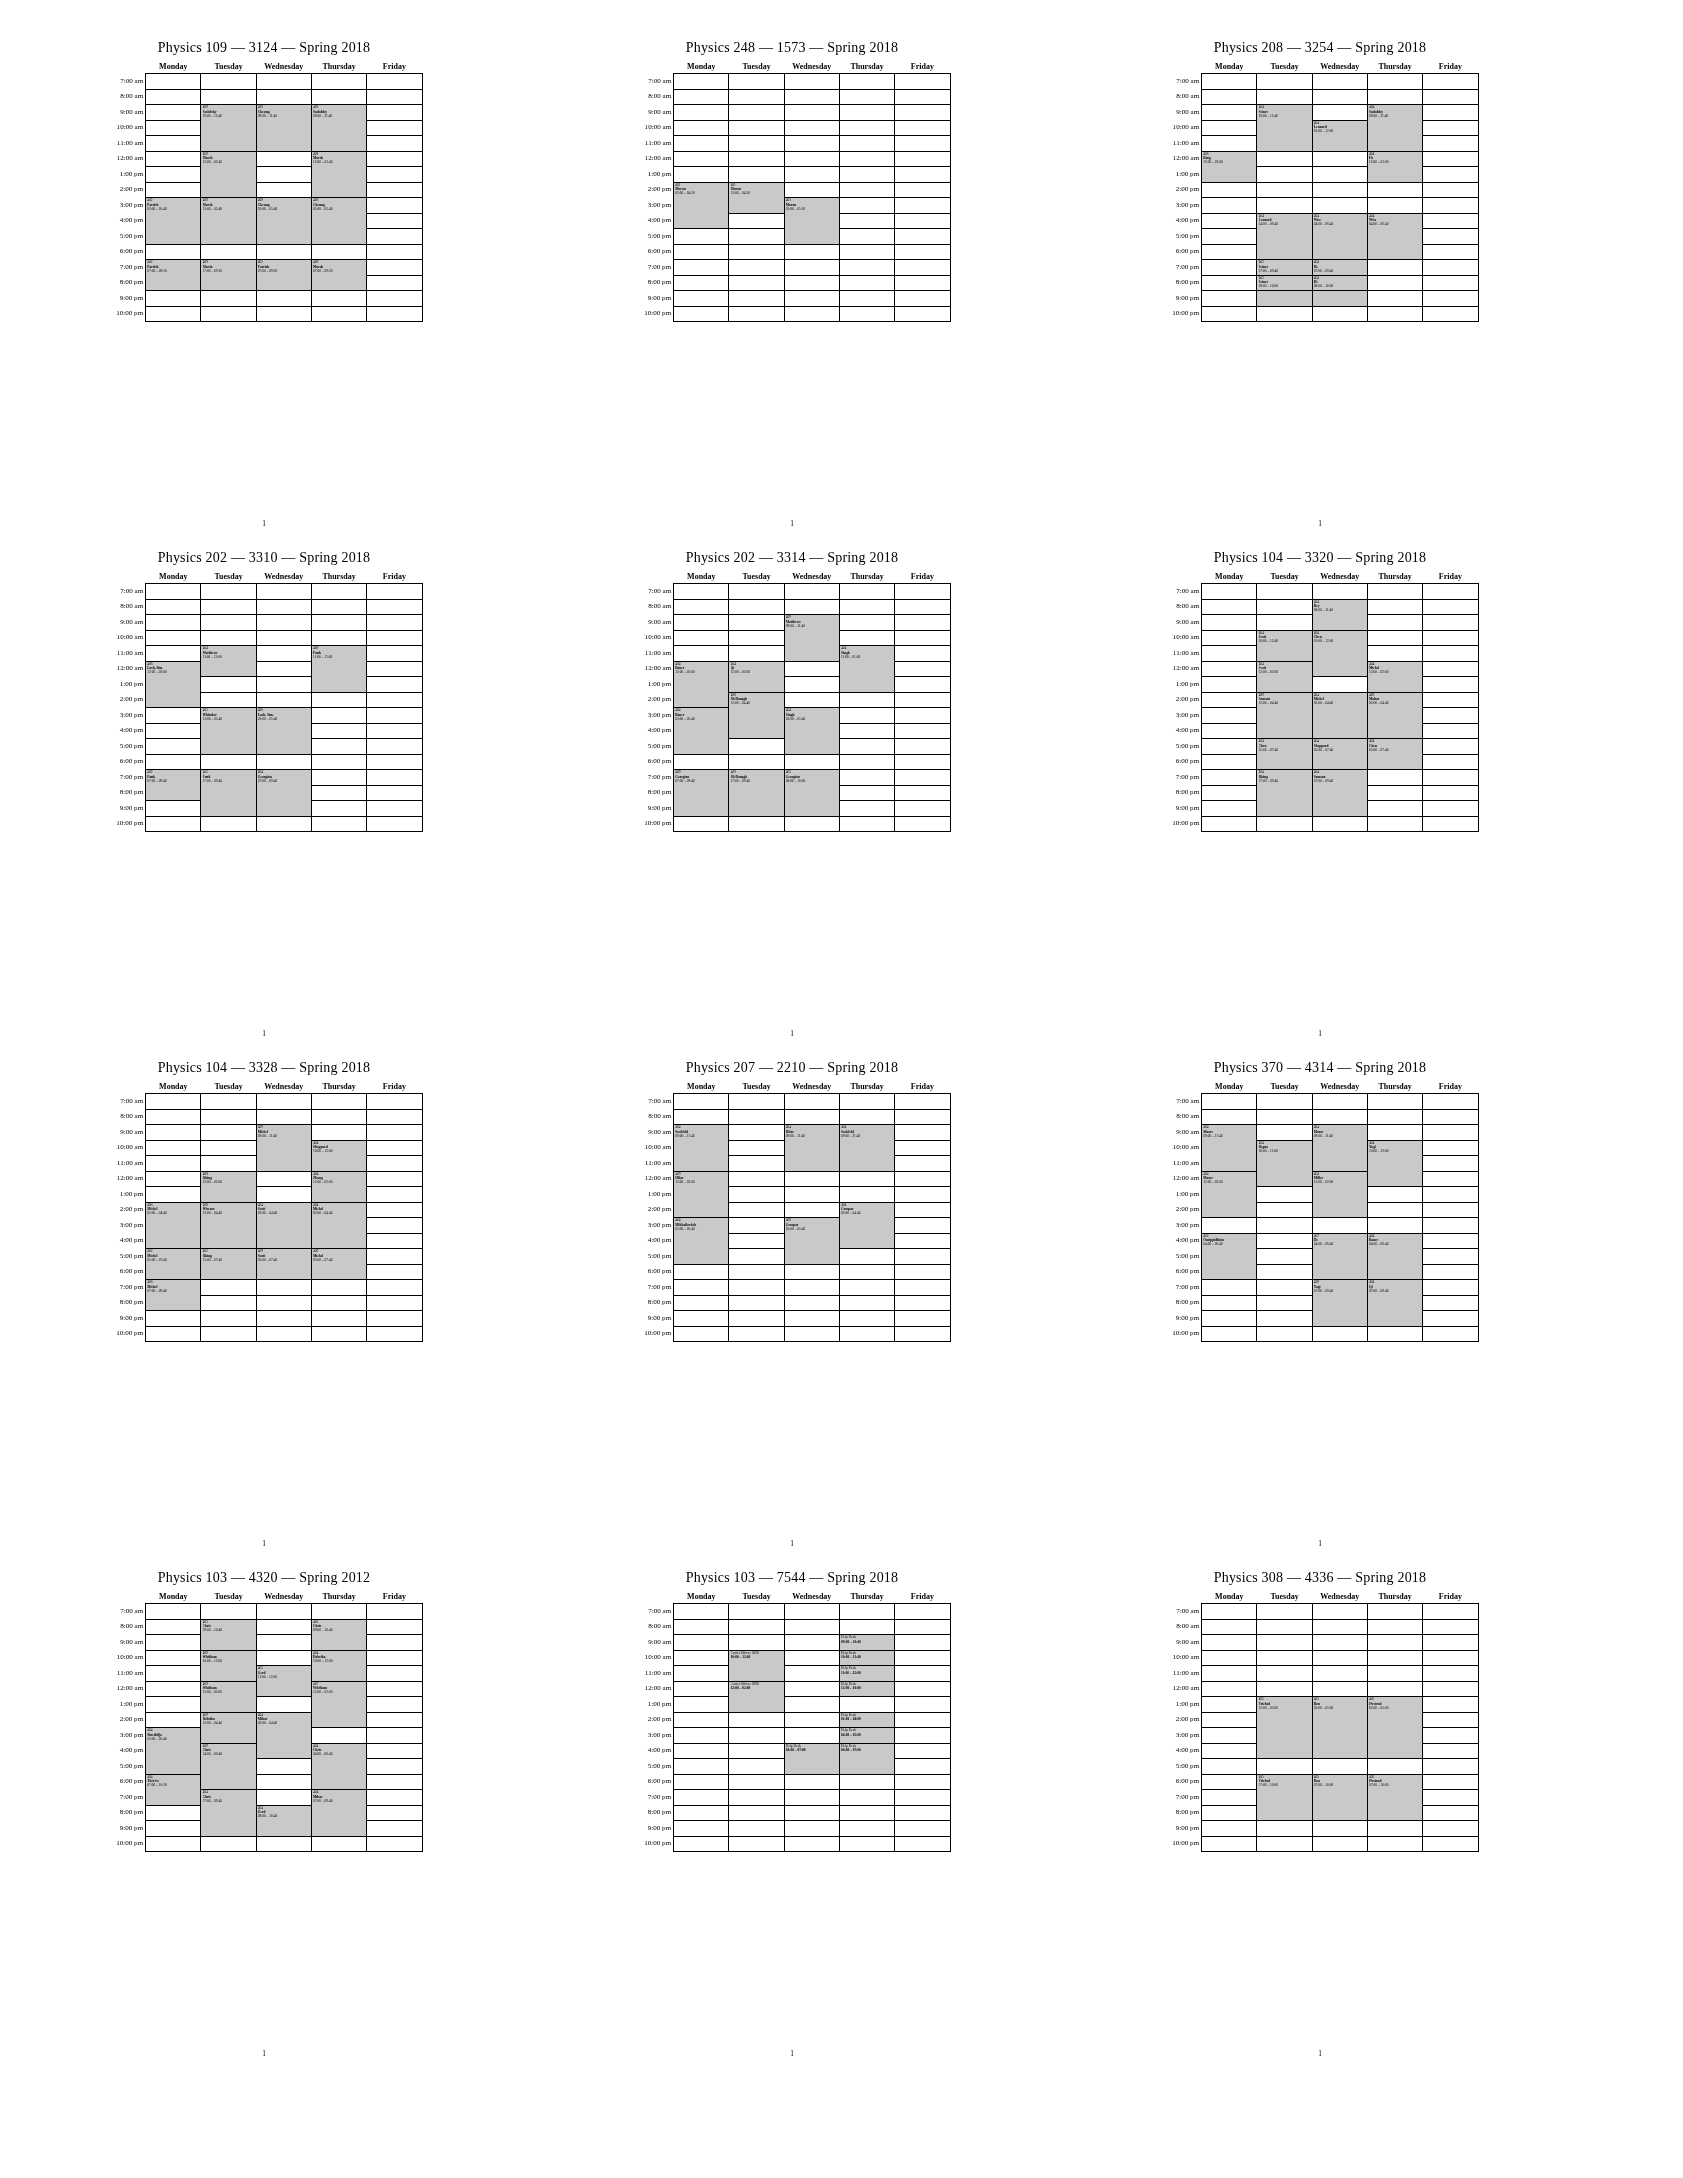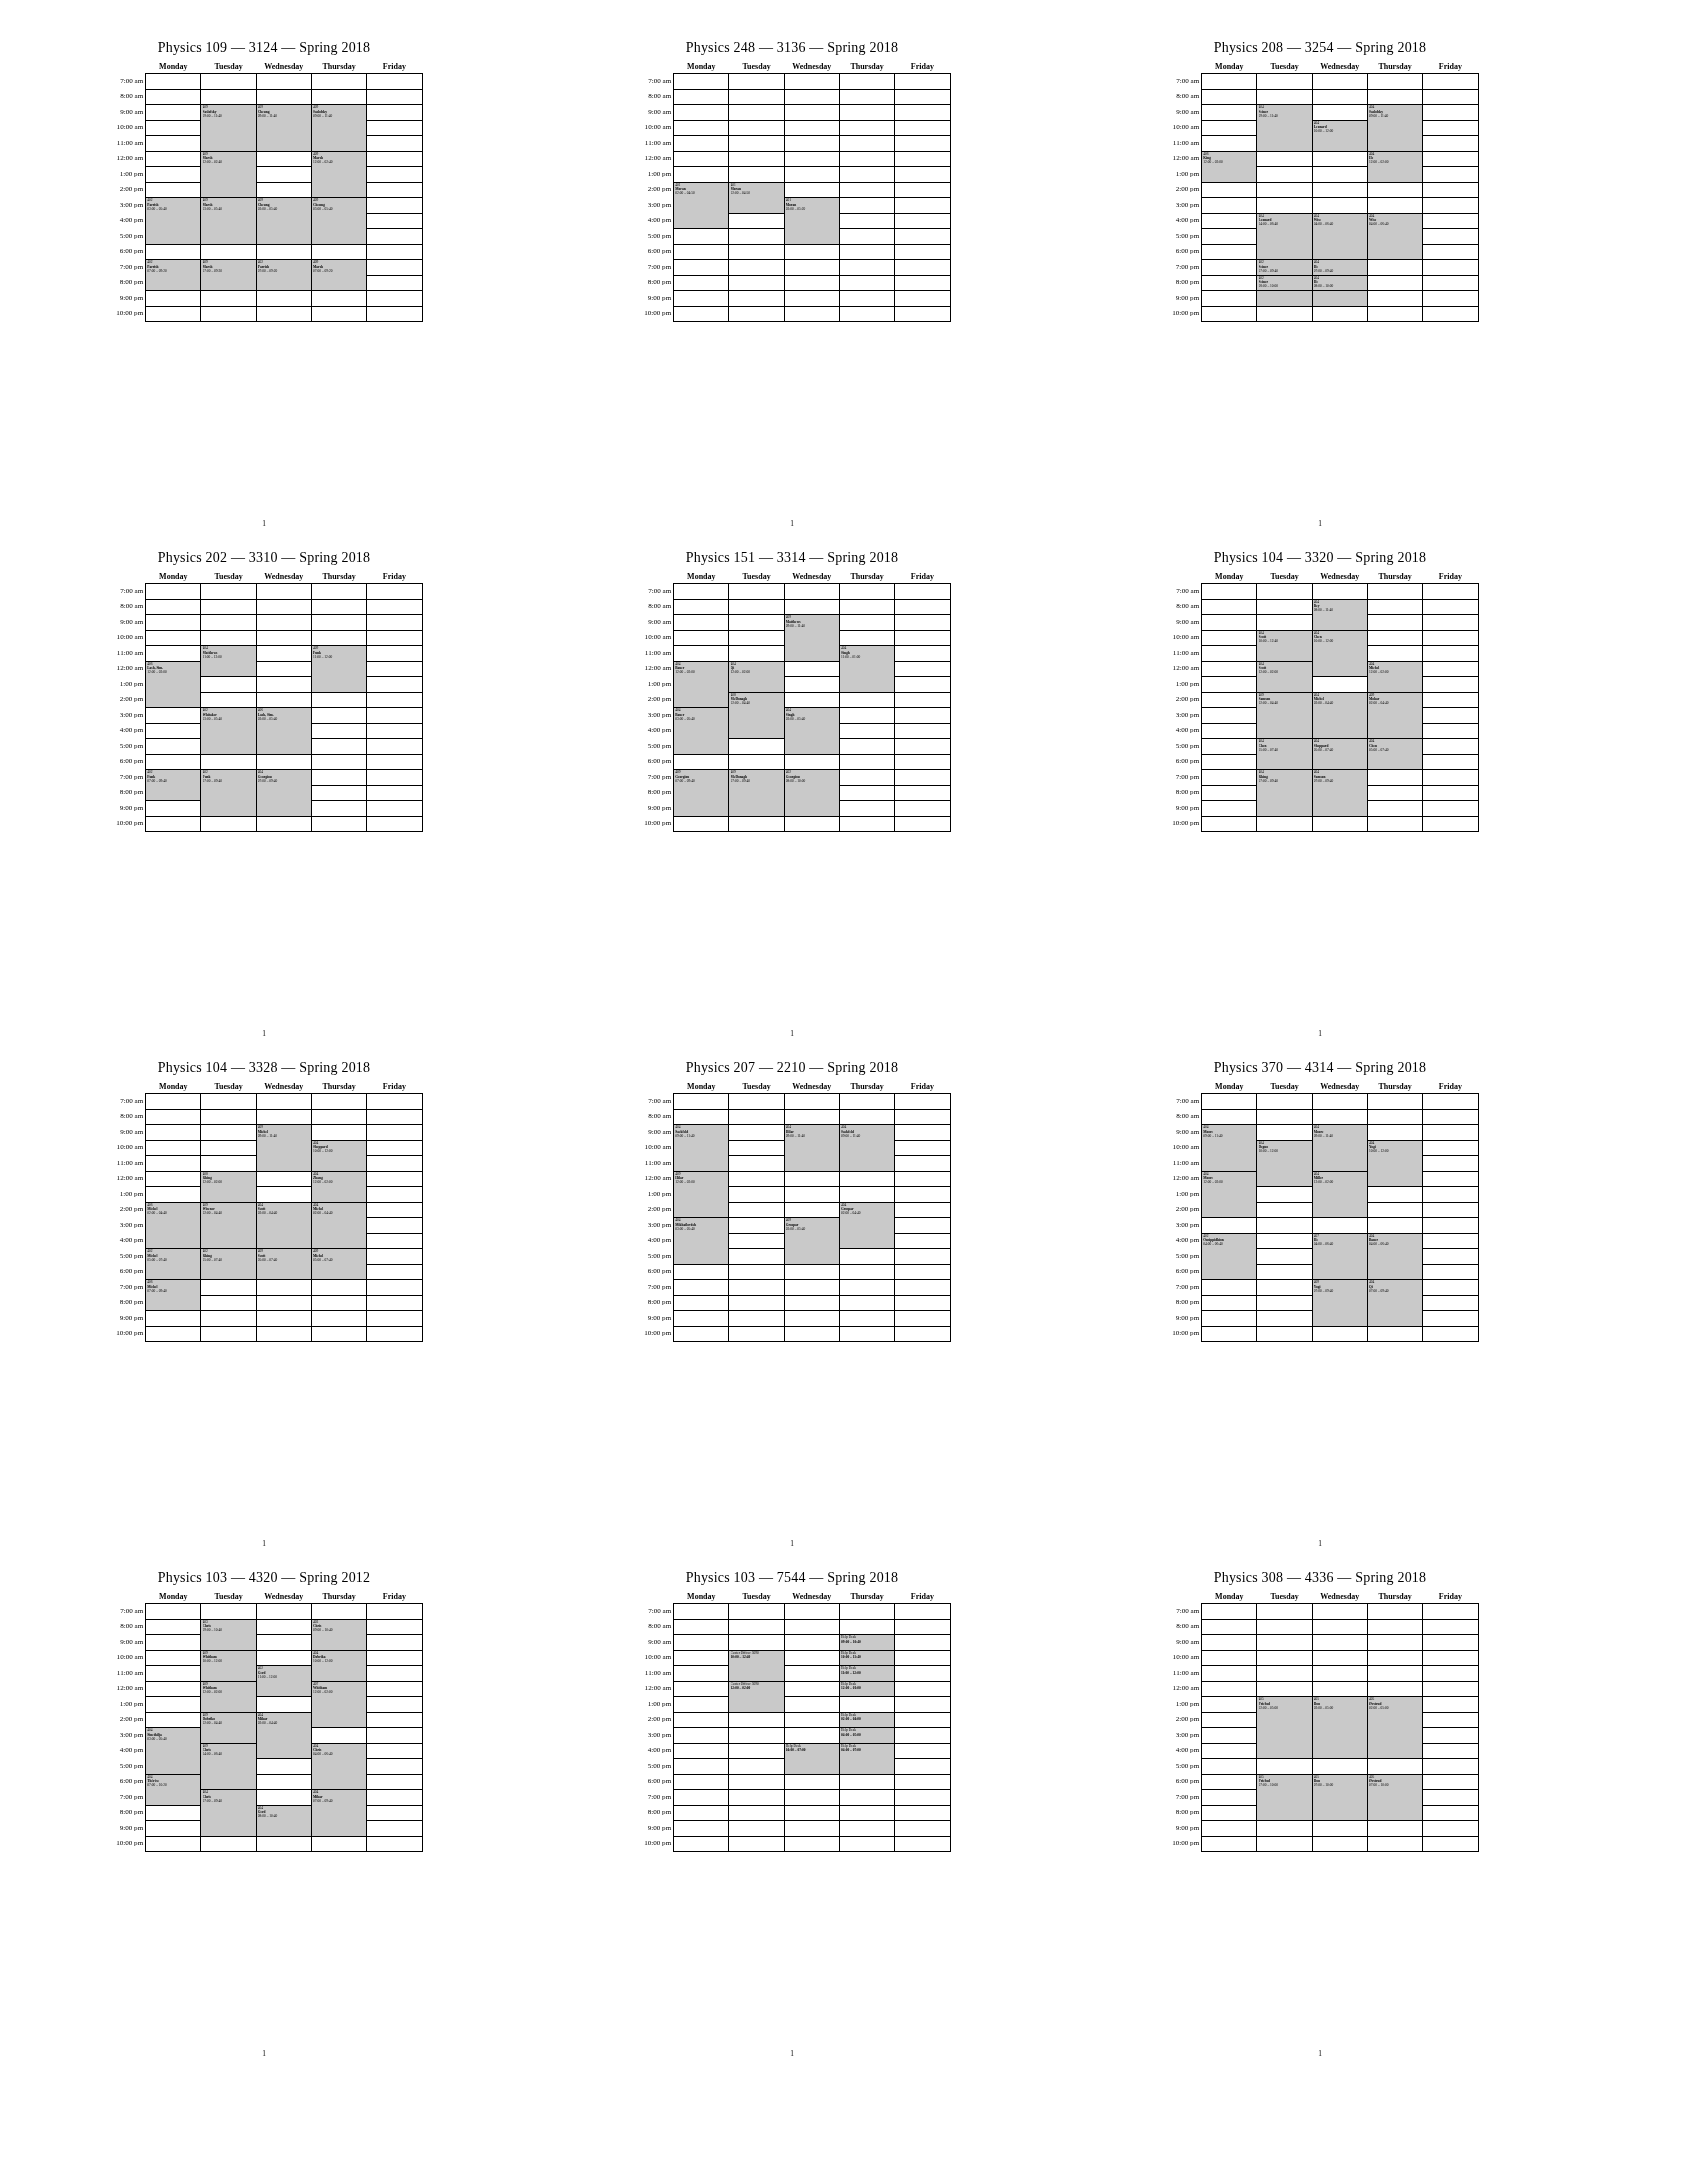--- a/index.html
+++ b/index.html
@@ -359,21 +359,21 @@
                   <td class="slot"></td>
                   <td class="slot"></td>
                 </tr>
               </tbody>
             </table>
           </div>
           <div class="pagenum">1</div>
         </div>
         <div class="cellwrap">
           <div class="cal">
-            <div class="cal-title">Physics 248 — 3136 — Spring 2018</div>
+            <div class="cal-title">Physics 248 — 1573 — Spring 2018</div>
             <table class="caltab">
               <colgroup>
                 <col style="width:40px">
                 <col style="width:55px">
                 <col style="width:55px">
                 <col style="width:55px">
                 <col style="width:55px">
                 <col style="width:55px">
               </colgroup>
               <thead>
@@ -967,21 +967,21 @@
                   <td class="slot"></td>
                   <td class="slot"></td>
                 </tr>
               </tbody>
             </table>
           </div>
           <div class="pagenum">1</div>
         </div>
         <div class="cellwrap">
           <div class="cal">
-            <div class="cal-title">Physics 151 — 3314 — Spring 2018</div>
+            <div class="cal-title">Physics 202 — 3314 — Spring 2018</div>
             <table class="caltab">
               <colgroup>
                 <col style="width:40px">
                 <col style="width:55px">
                 <col style="width:55px">
                 <col style="width:55px">
                 <col style="width:55px">
                 <col style="width:55px">
               </colgroup>
               <thead>

